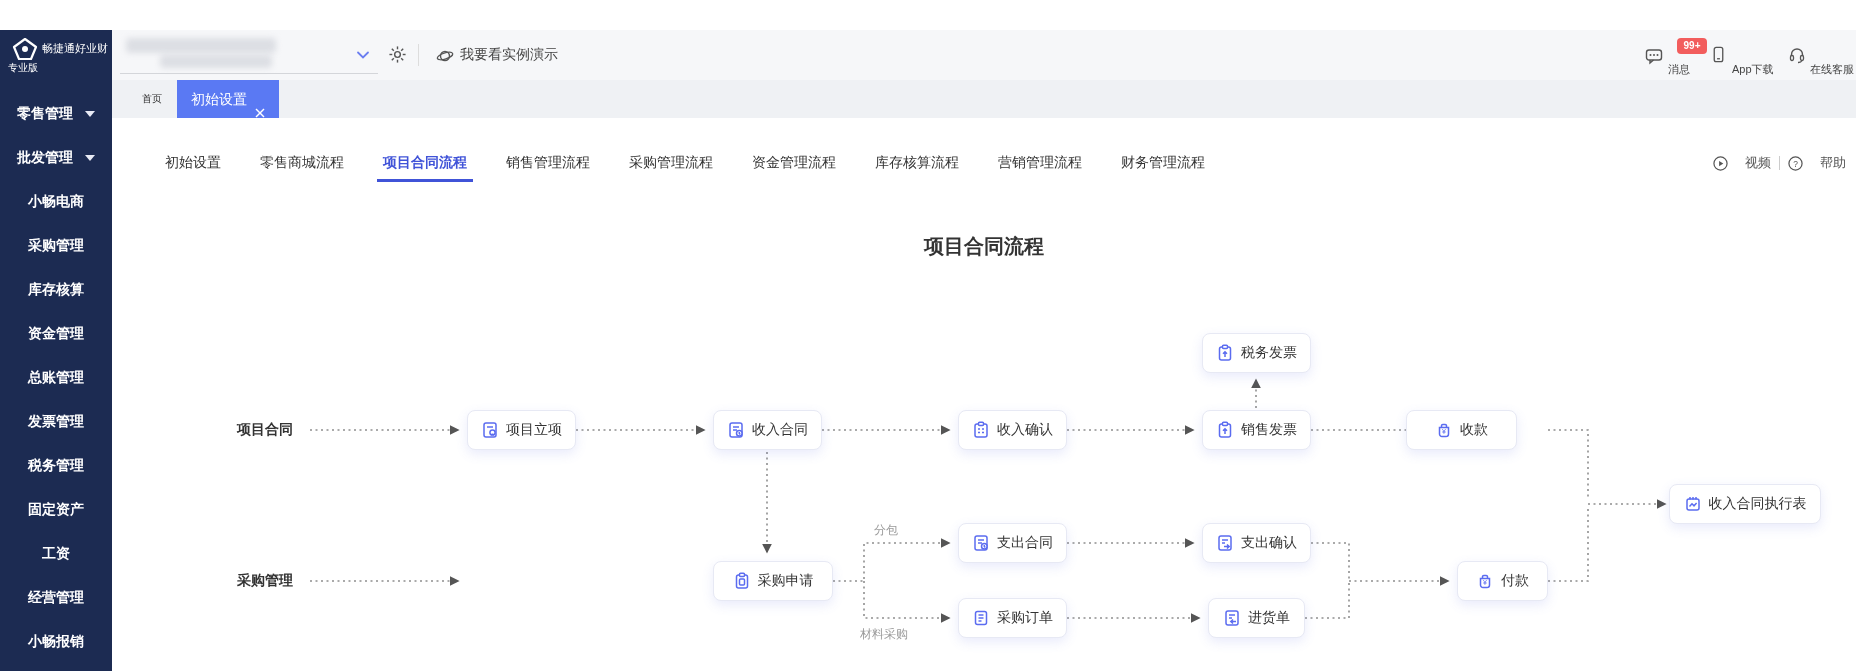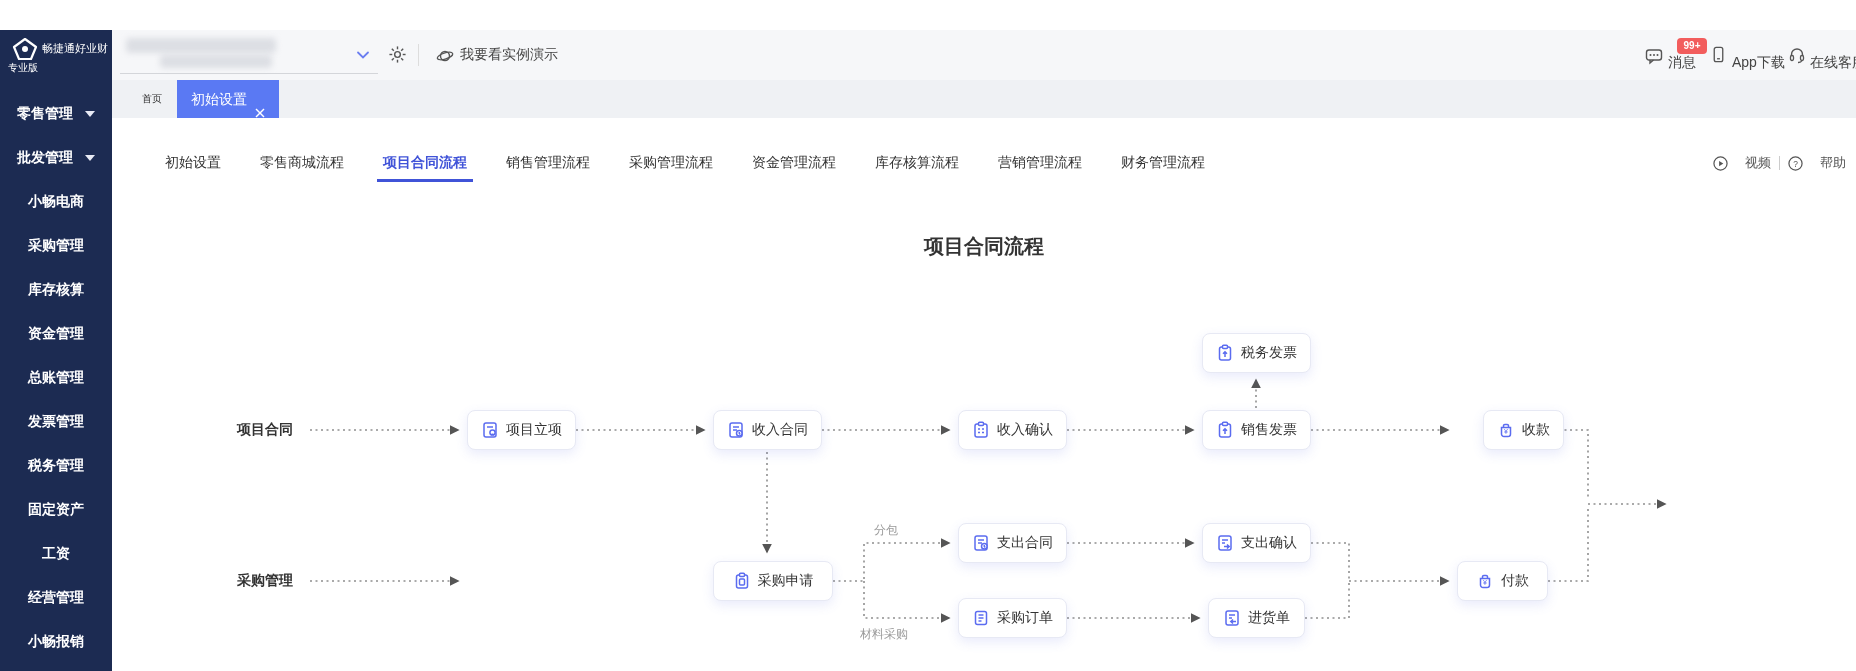--- a/index.html
+++ b/index.html
@@ -20,21 +20,21 @@
   .caret { width:0; height:0; border-left:5px solid transparent; border-right:5px solid transparent;
     border-top:6px solid #e8eaf5; }
 
   
   .header { position:absolute; left:112px; top:30px; width:1744px; height:50px; background:#f6f7f9; }
   .blur-blob { position:absolute; background:#c7cad2; opacity:.55; filter:blur(3px); border-radius:4px; }
   .acct-underline { position:absolute; left:8px; top:43px; width:258px; height:1px; background:#d4d6da; }
   .hicon { position:absolute; width:18px; height:18px; color:#5f6368; }
   .hdr-left-text { position:absolute; left:348px; top:16px; font-size:14px; color:#444; white-space:nowrap; cursor:pointer; }
   .vdivider { position:absolute; top:14px; width:1px; height:22px; background:#ddd; }
-  .hdr-item { position:absolute; top:24px; font-size:14px; color:#444; white-space:nowrap; cursor:pointer; }
+  .hdr-item { position:absolute; top:32px; font-size:11px; color:#444; white-space:nowrap; cursor:pointer; }
   .badge { position:absolute; left:1565px; top:8px; min-width:30px; height:16px; background:#f25d5d; color:#fff;
     font-size:10px; line-height:16px; text-align:center; border-radius:4px; padding:0 4px; font-weight:700; }
 
   
   .tabrow { position:absolute; left:112px; top:80px; width:1744px; height:38px; background:#eff1f4; }
   .wtab-home { position:absolute; left:12px; top:0; height:38px; line-height:38px; padding:0 18px;
     font-size:10px; color:#333; cursor:pointer; }
   .wtab-active { position:absolute; left:65px; top:0; height:38px; line-height:38px; padding:0 14px;
     background:#5a79f3; color:#fff; font-size:14px; display:flex; align-items:center; gap:8px; cursor:pointer; }
   .closex { width:10px; height:10px; display:inline-block; }
@@ -322,29 +322,41 @@
   <div class="node" style="left:1090px;top:215px;width:109px">
     <span class="nicon">
         <svg width="18" height="18" viewBox="0 0 18 18" stroke="#5b6cf0" stroke-width="1.5" fill="none">
           <rect x="3.5" y="3" width="11" height="13" rx="2"></rect>
           <rect x="6.5" y="1.2" width="5" height="3.2" rx="1" fill="#fff"></rect>
           <path d="M9 13 V8 M7 9.8 L9 7.8 L11 9.8"></path>
         </svg>
       </span>
     <span>税务发票</span>
   </div>
-  <div class="node" style="left:1371px;top:292px;width:81px">
+  <div class="node" style="left:1294px;top:292px;width:111px">
     <span class="nicon">
         <svg width="18" height="18" viewBox="0 0 18 18" stroke="#5b6cf0" stroke-width="1.5" fill="none">
           <path d="M4.5 6.5 h9 v6.5 a2.5 2.5 0 0 1 -2.5 2.5 h-4 a2.5 2.5 0 0 1 -2.5 -2.5 z"></path>
           <path d="M6.5 6.5 V4.8 a1.3 1.3 0 0 1 1.3 -1.3 h2.4 a1.3 1.3 0 0 1 1.3 1.3 V6.5"></path>
           <text x="9" y="13" text-anchor="middle" font-size="7" fill="#5b6cf0" stroke="none">¥</text>
         </svg>
       </span>
     <span>收款</span>
+  </div>
+  <div class="node" style="left:1557px;top:366px;width:152px">
+    <span class="nicon">
+        <svg width="18" height="18" viewBox="0 0 18 18" stroke="#5b6cf0" stroke-width="1.5" fill="none">
+          <rect x="3" y="4" width="12" height="11" rx="2"></rect>
+          <line x1="6" y1="2" x2="6" y2="4.6"></line>
+          <line x1="9" y1="2" x2="9" y2="4.6"></line>
+          <line x1="12" y1="2" x2="12" y2="4.6"></line>
+          <polyline points="5.5,11.5 8,8.8 10,10.8 12.6,8"></polyline>
+        </svg>
+      </span>
+    <span>收入合同执行表</span>
   </div>
   <div class="node" style="left:601px;top:443px;width:120px">
     <span class="nicon">
         <svg width="18" height="18" viewBox="0 0 18 18" stroke="#5b6cf0" stroke-width="1.5" fill="none">
           <rect x="3.5" y="3" width="11" height="13" rx="2"></rect>
           <rect x="6.5" y="1.2" width="5" height="3.2" rx="1" fill="#fff"></rect>
           <rect x="6.5" y="7" width="5" height="6" rx="1"></rect>
         </svg>
       </span>
     <span>采购申请</span>

